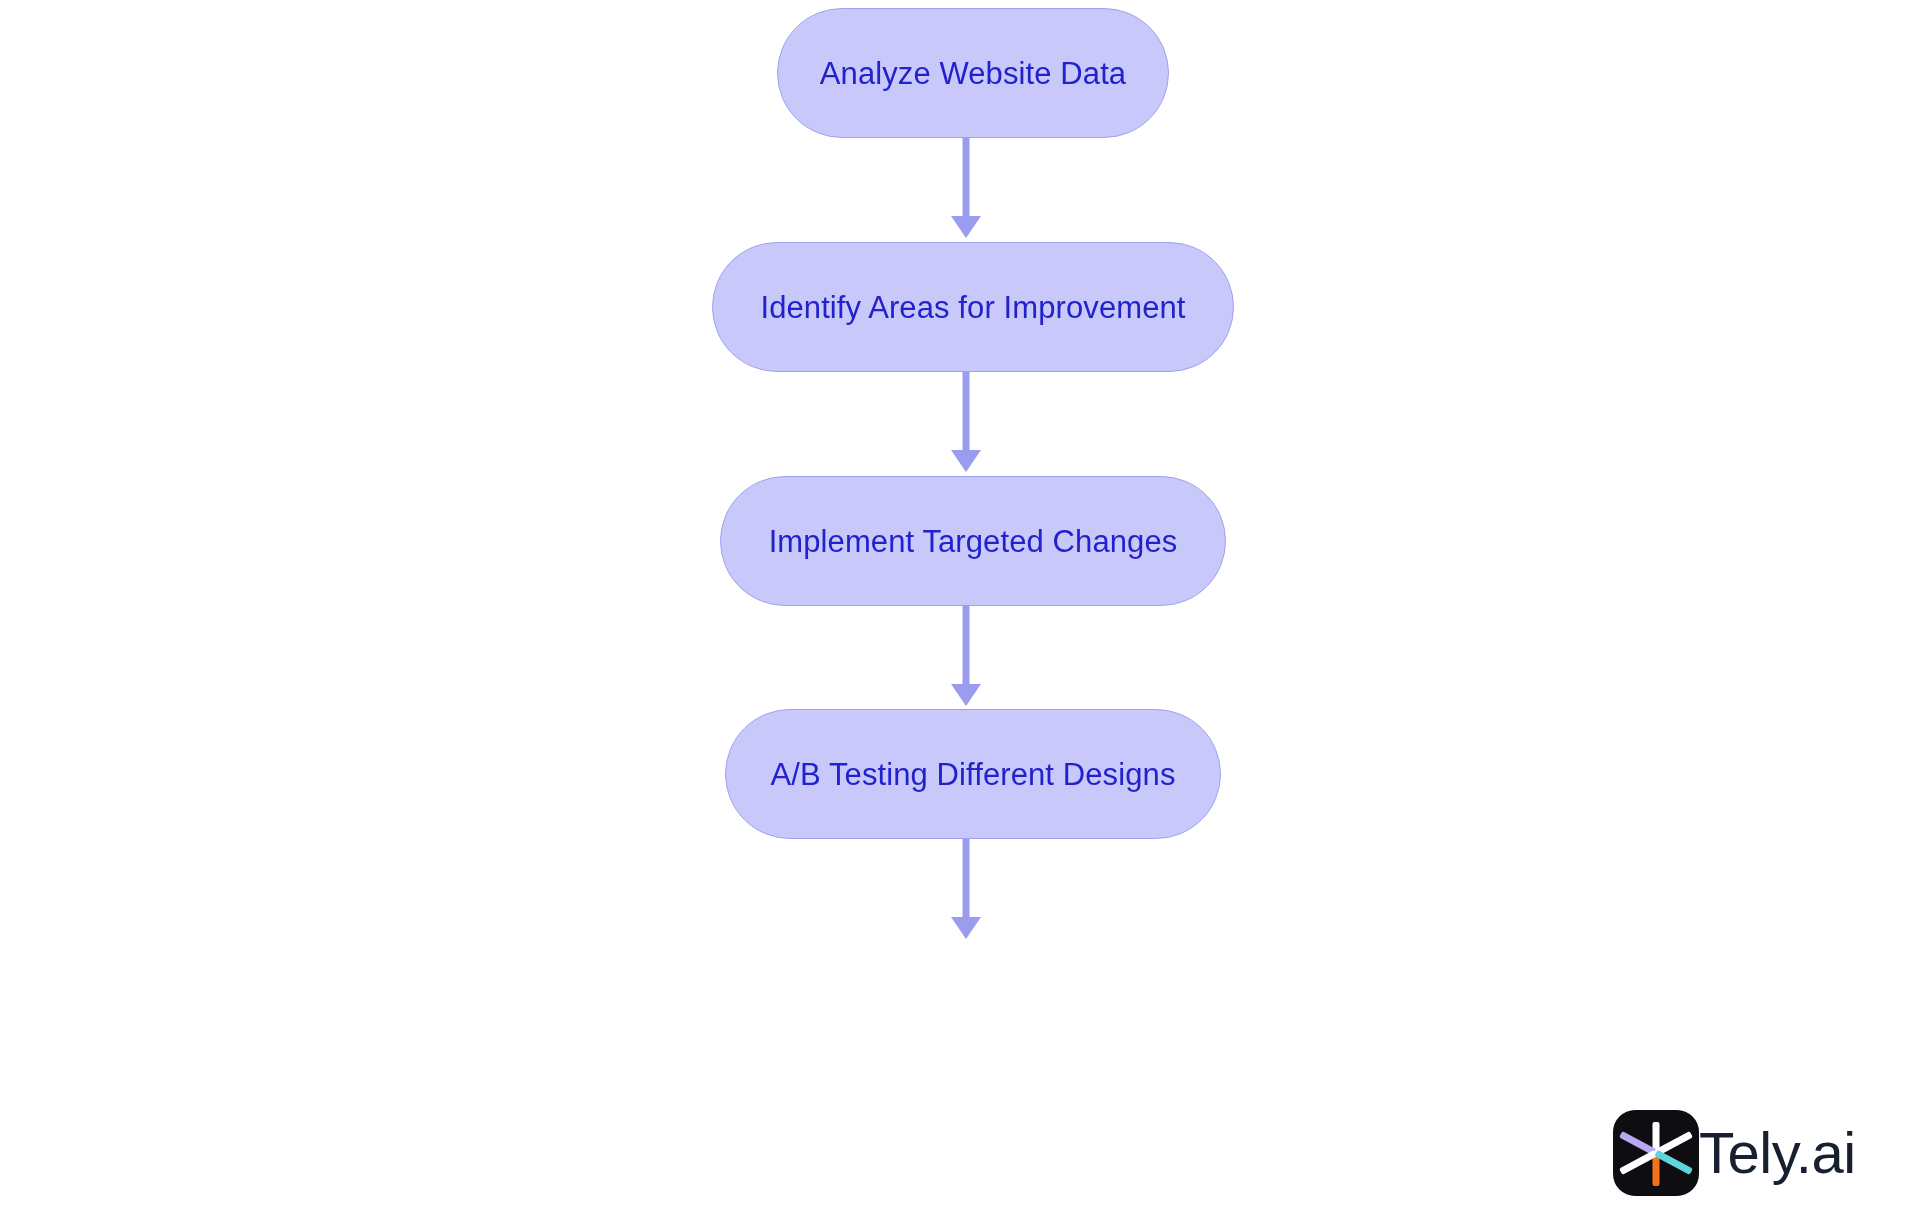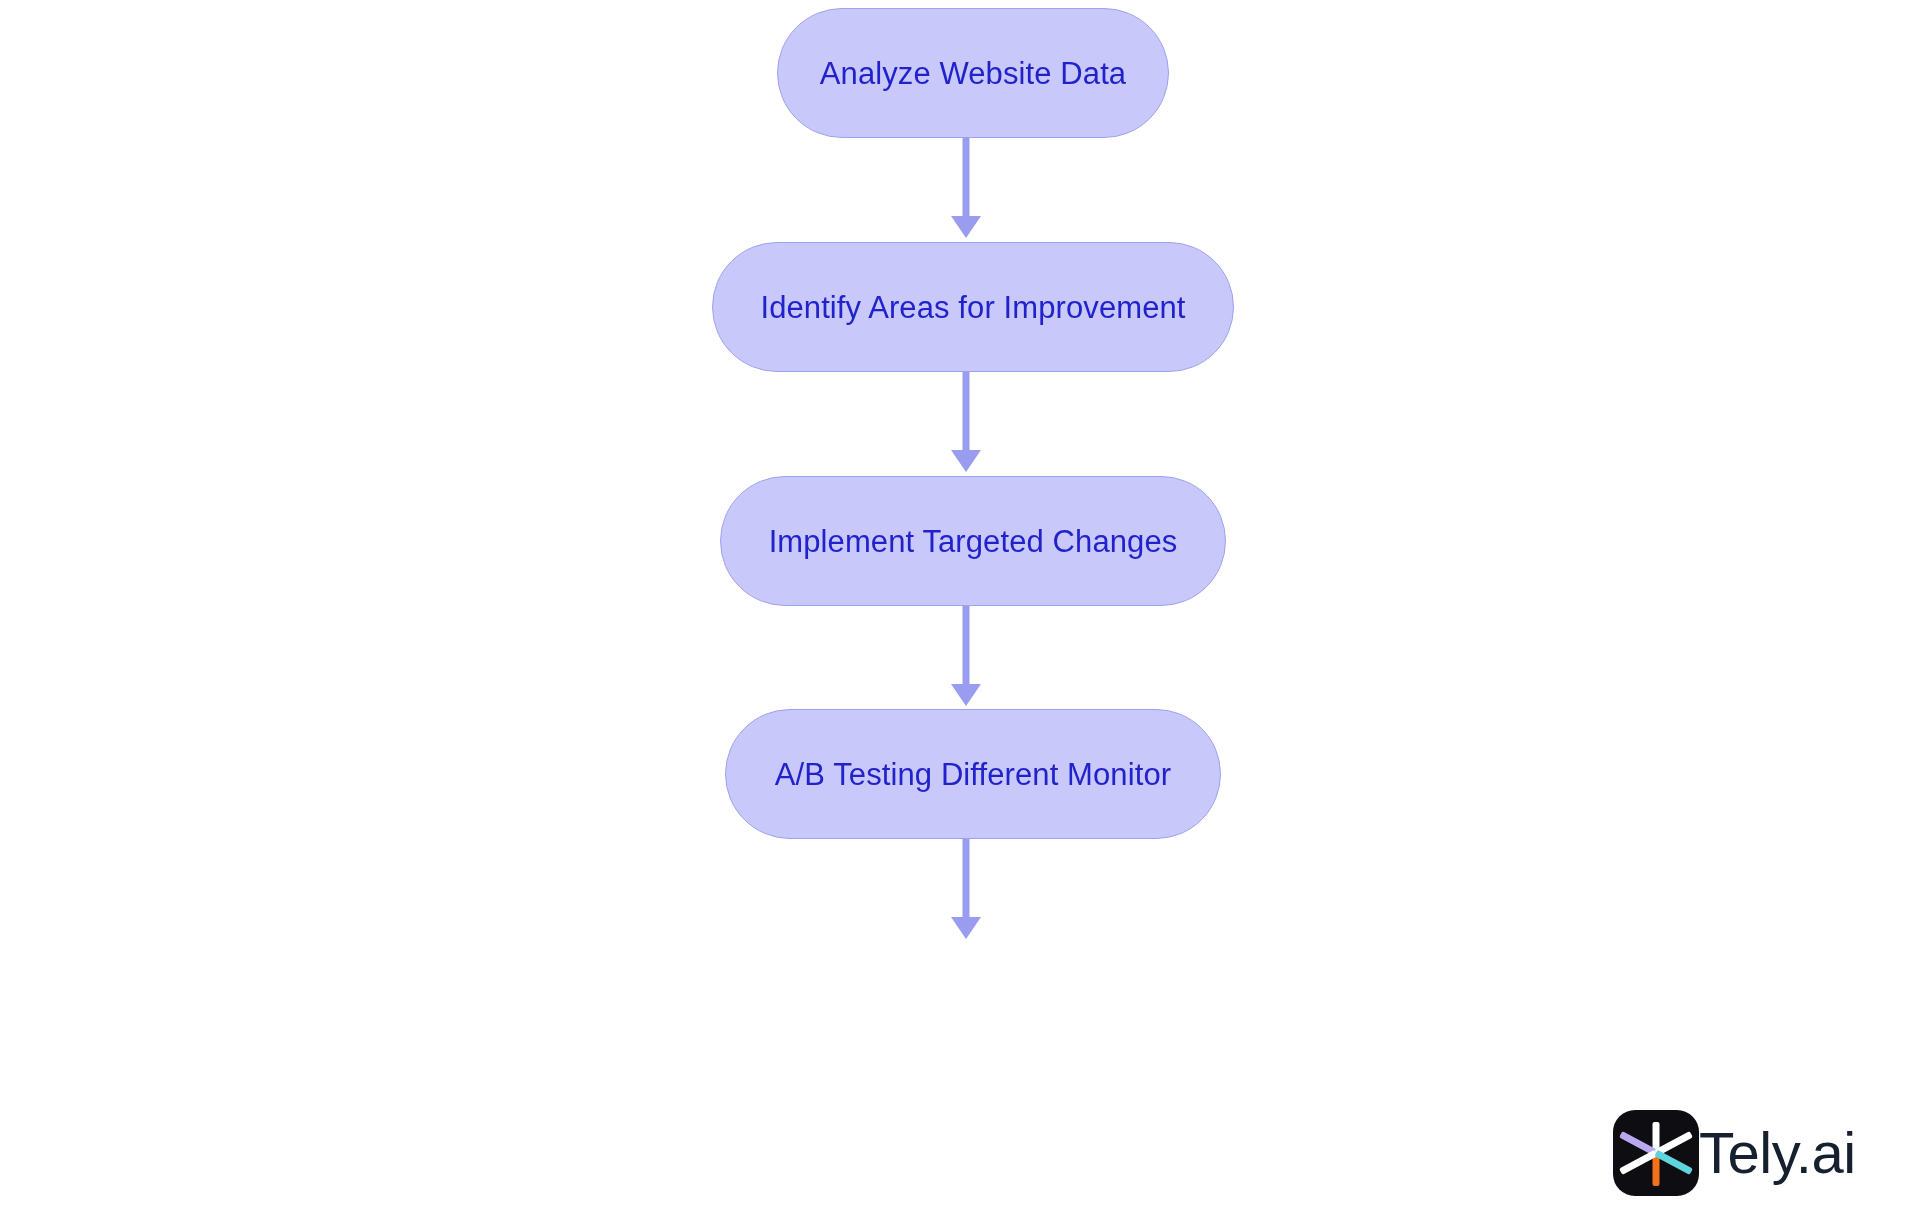--- a/index.html
+++ b/index.html
@@ -156,21 +156,21 @@
 
   <div class="flow-node" id="node-2">
     <span class="node-label">Implement Targeted Changes</span>
   </div>
 
   <div class="flow-node" id="node-1">
     <span class="node-label">Identify Areas for Improvement</span>
   </div>
 
   <div class="flow-node" id="node-3">
-    <span class="node-label">A/B Testing Different Monitor</span>
+    <span class="node-label">A/B Testing Different Designs</span>
   </div>
 
 
   <div class="connector" id="conn-0"></div>
   <div class="arrow-head" id="arrow-0"></div>
 
   <div class="connector" id="conn-1"></div>
   <div class="arrow-head" id="arrow-1"></div>
 
   <div class="connector" id="conn-2"></div>

